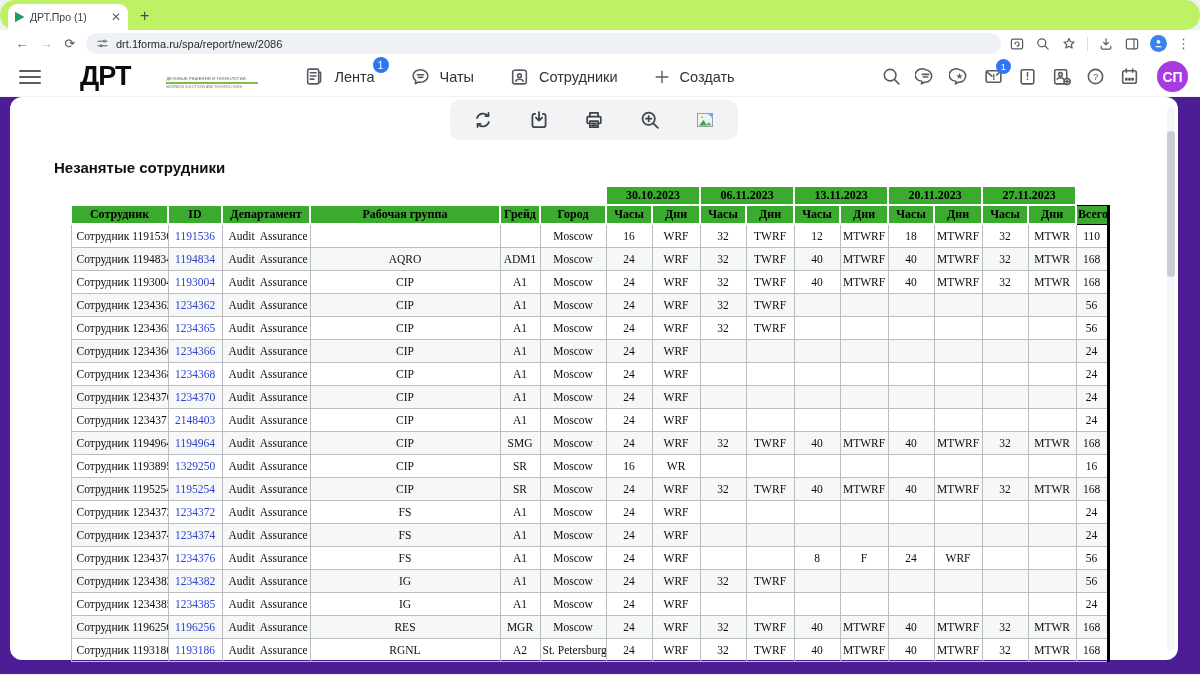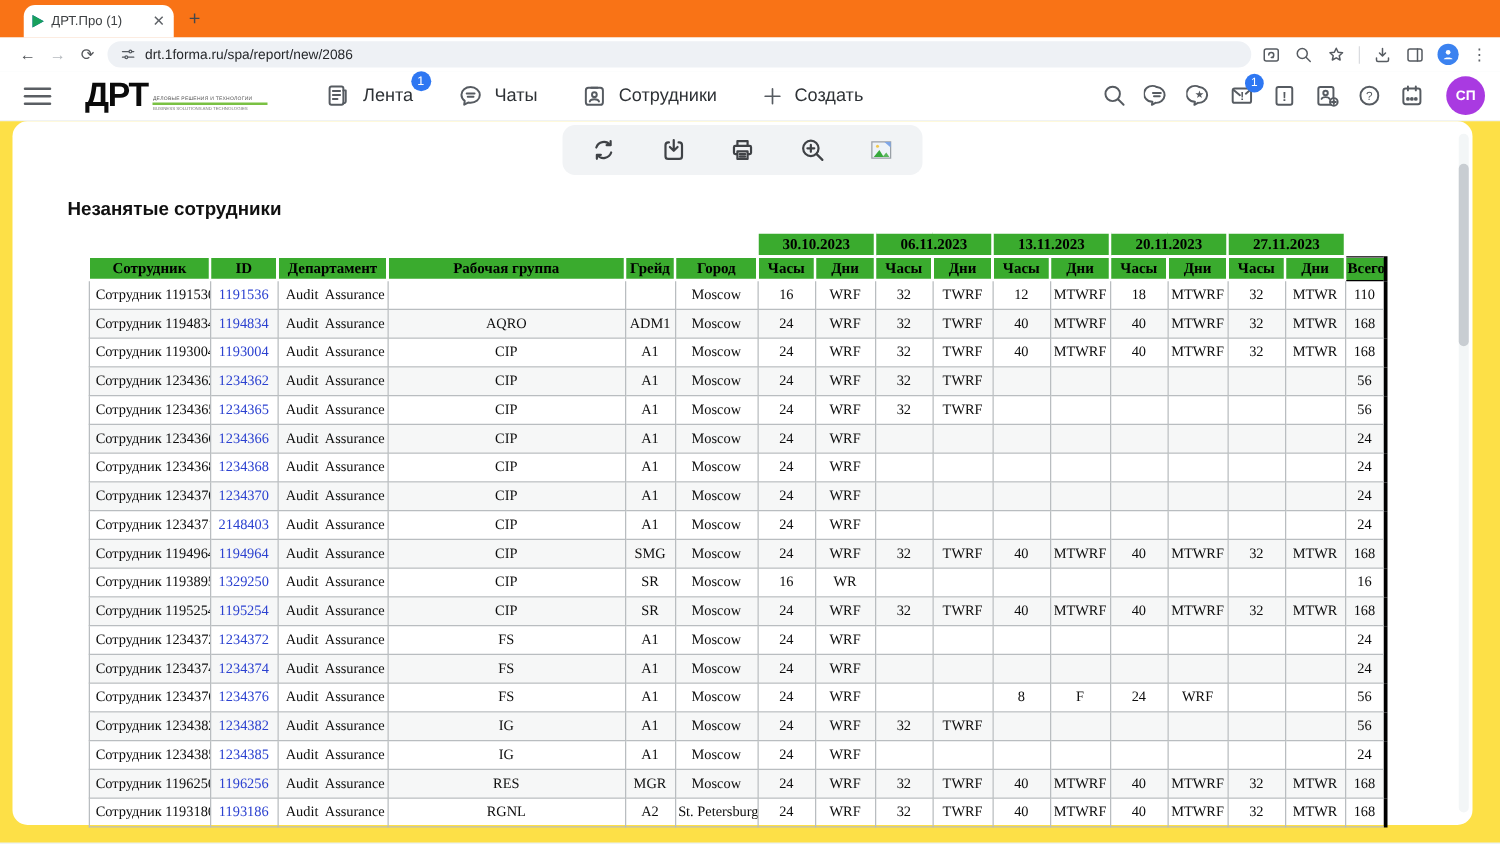--- a/index.html
+++ b/index.html
@@ -1,20 +1,20 @@
 <!DOCTYPE html>
 <html><head>
 <meta charset="utf-8">
 <style>
   * { margin:0; padding:0; box-sizing:border-box; }
   html,body { width:1200px; height:675px; overflow:hidden; background:#edf3f3;
               font-family:"Liberation Sans", sans-serif; }
 
   
-  .tabbar { height:30px; background:#f97316; display:flex; align-items:flex-end; padding-left:19px; }
+  .tabbar { height:30px; background:#bef264; display:flex; align-items:flex-end; padding-left:8px;border-radius:15px; }
   .tab { width:120px; height:26px; background:#fff; border-radius:9px 9px 0 0;
          display:flex; align-items:center; padding:0 7px; }
   .favicon { width:0; height:0; border-left:9px solid #18a05c; border-top:5px solid transparent;
              border-bottom:5px solid transparent; filter:drop-shadow(0 0 0.5px #1253c9); }
   .tab-title { flex:1; margin-left:6px; font-size:10.5px; color:#3d4043; white-space:nowrap; overflow:hidden; }
   .tab-close { color:#5f6368; font-size:12px; line-height:1; cursor:default; }
   .newtab { margin:0 0 6px 12px; color:#45484c; font-size:16px; line-height:1; }
 
   .urlrow { height:27px; background:#fff; display:flex; align-items:center; padding:0 10px; }
   .nav-ico { width:24px; text-align:center; color:#54575b; font-size:13px; }
@@ -25,41 +25,41 @@
   .br-icons { display:flex; align-items:center; gap:10px; }
   .br-icons .g { color:#5f6368; font-size:13px; line-height:1; display:flex; align-items:center; }
   .sep { width:1px; height:14px; background:#dadce0; }
   .profile-dot { width:17px; height:17px; border-radius:50%; background:#3b82f0; color:#fff;
                  font-size:10px; display:flex; align-items:center; justify-content:center; }
 
   
   .appnav { height:40px; background:#fff; display:flex; align-items:center; border-bottom:1px solid #f0f2f3; }
   .burger { margin-left:19px; width:22px; }
   .burger div { height:2px; background:#5a5e63; margin:4px 0; border-radius:1px; }
-  .brand { margin-left:27px; display:flex; align-items:flex-end; }
+  .brand { margin-left:39px; display:flex; align-items:flex-end;gap:32px; }
   .brand-name { font-size:27px; font-weight:900; letter-spacing:-1px; color:#0b0b0b; line-height:0.9; }
   .brand-sub { margin-left:4px; width:92px; }
   .brand-ru { font-size:4px; color:#555; letter-spacing:.2px; white-space:nowrap; }
   .brand-line { height:2px; background:#7ac143; margin:1px 0; }
   .brand-en { font-size:3.5px; color:#777; white-space:nowrap; }
   .menu { display:flex; margin-left:46px; gap:35px; align-items:center; }
   .menu-item { display:flex; gap:9px; align-items:center; font-size:14.5px; color:#2e3236; position:relative; cursor:default; }
   .badge { position:absolute; top:-9px; right:-14px; min-width:16px; height:16px; border-radius:8px;
            background:#2e77f2; color:#fff; font-size:10px; display:flex; align-items:center; justify-content:center; }
   .navright { margin-left:auto; display:flex; align-items:center; gap:13px; margin-right:12px; }
   .navright .nri { position:relative; display:flex; }
   .badge2 { position:absolute; top:-7px; right:-7px; min-width:15px; height:15px; border-radius:8px;
             background:#2e77f2; color:#fff; font-size:9.5px; display:flex; align-items:center; justify-content:center; }
-  .avatar { width:31px; height:31px; border-radius:50%; background:#a93ae1; color:#fff; font-size:11px;
+  .avatar { width:31px; height:31px; border-radius:50%; background:#a93ae1; color:#fff; font-size:14px;
             font-weight:600; display:flex; align-items:center; justify-content:center; margin-left:4px; }
   svg.i { stroke:#565b61; fill:none; stroke-width:1.5; stroke-linecap:round; stroke-linejoin:round; }
   svg.i text { stroke:none; fill:#565b61; font-family:"Liberation Sans",sans-serif; }
 
   
-  .page { position:relative; height:577px; background:#fde047; }
+  .page { position:relative; height:577px; background:#4c1d95; }
   .card { position:absolute; left:10px; top:0; width:1168px; height:563px; background:#fff; border-radius:12px; }
 
   .report-toolbar { position:absolute; left:50%; transform:translateX(-50%); top:3px; width:288px; height:40px;
                     background:#f1f3f5; border-radius:10px; display:flex; align-items:center;
                     justify-content:space-between; padding:0 18px; }
   .tbtn { display:flex; align-items:center; justify-content:center; width:30px; height:30px; cursor:default; }
   svg.t { stroke:#3f4246; fill:none; stroke-width:1.6; stroke-linecap:round; stroke-linejoin:round; }
 
   .report-title { position:absolute; left:44px; top:62px; font-size:15px; font-weight:700; color:#101010; }
 

